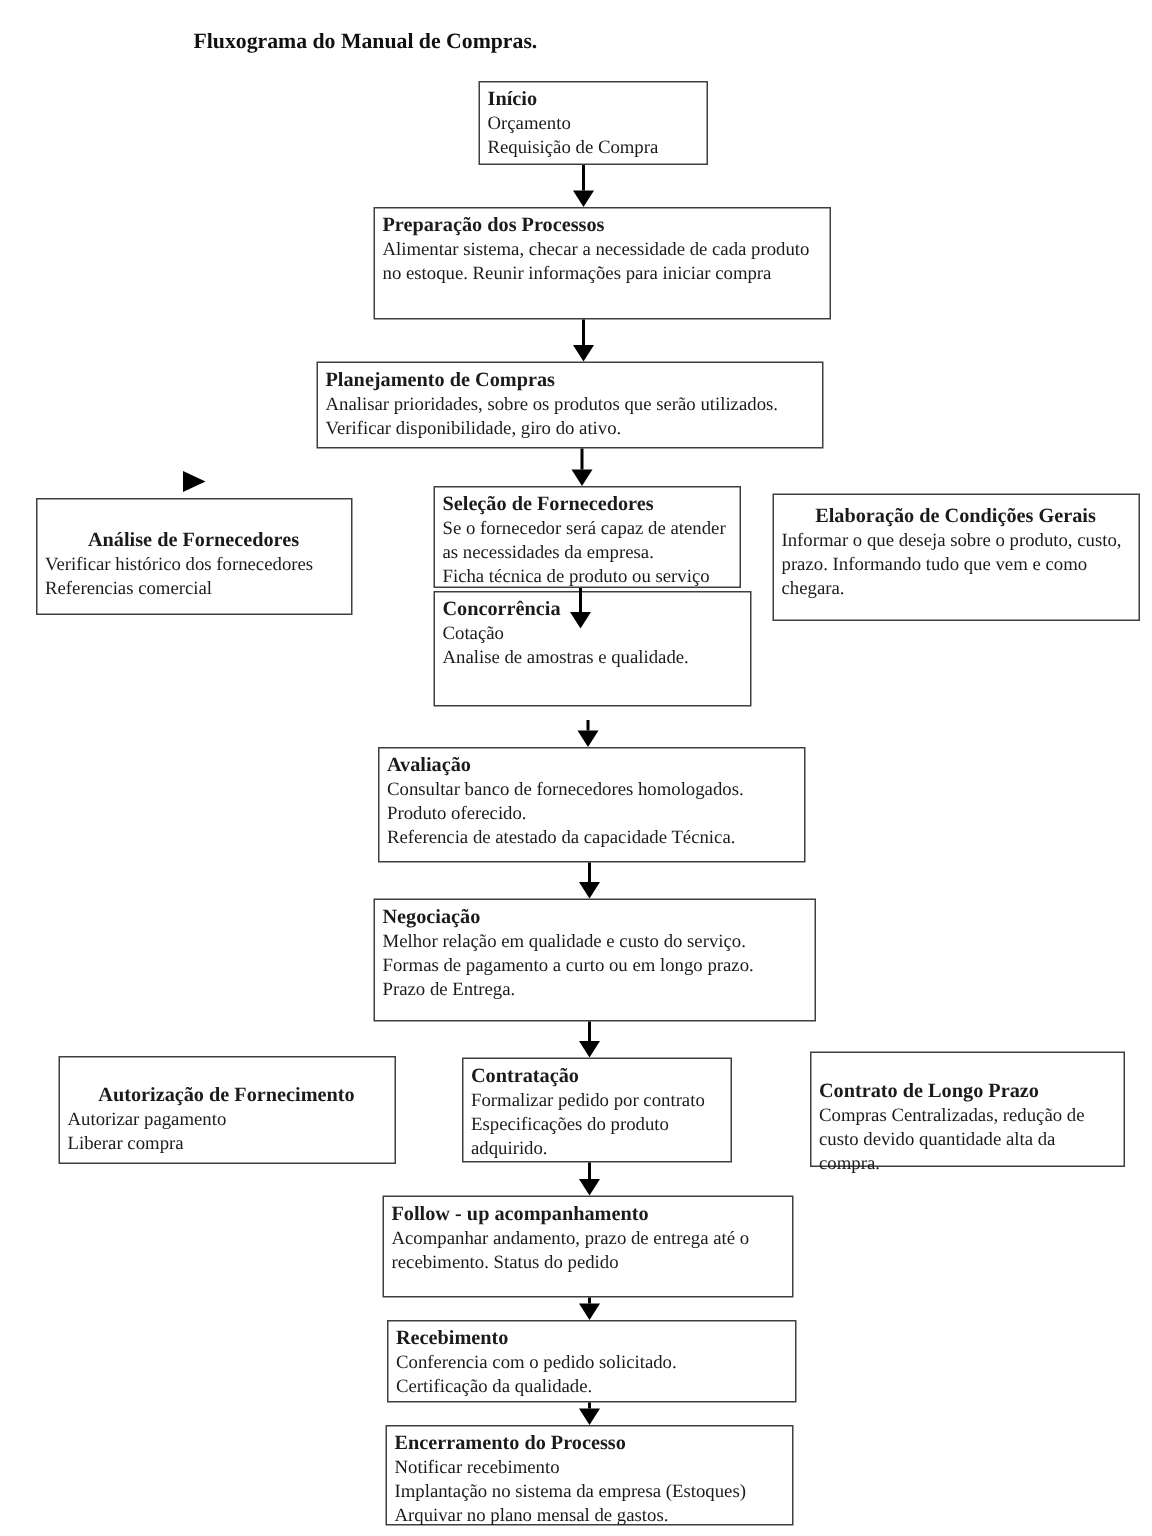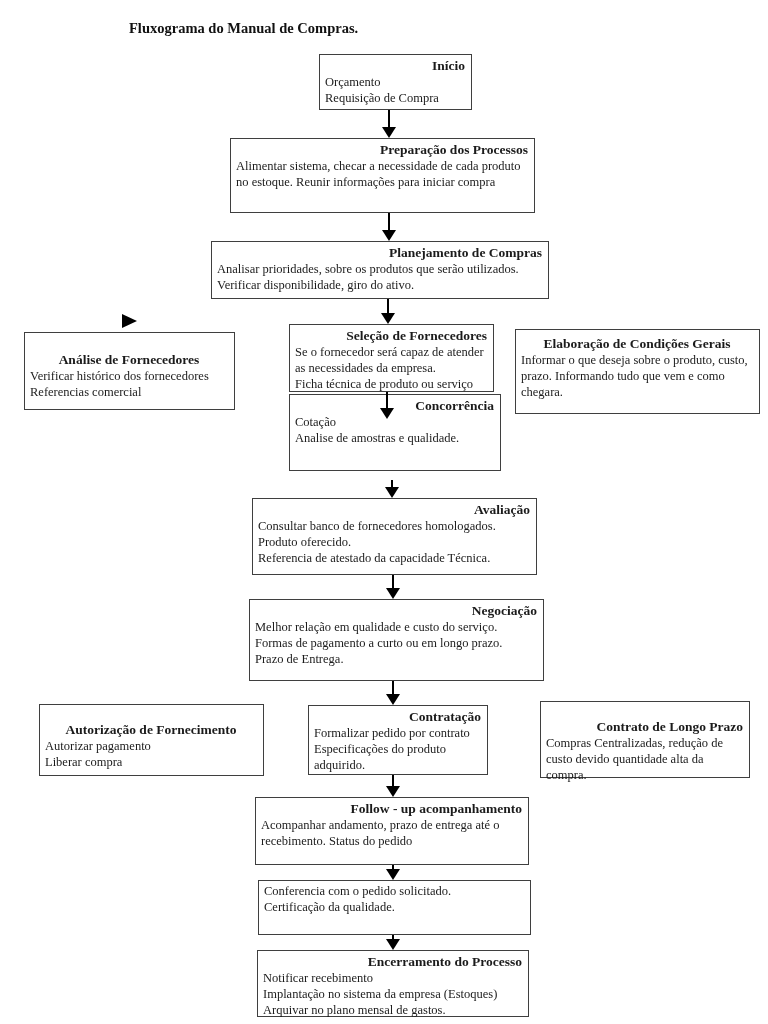--- a/index.html
+++ b/index.html
@@ -9,27 +9,27 @@
   }
   .diagram-title{
     position:absolute;left:117px;top:20px;font-size:14.5px;font-weight:bold;color:#111;
   }
   .node{
     position:absolute;box-sizing:border-box;background:#ffffff;
     border:1.5px solid #3f3f3f;padding:2px 6px 2px 5px;
     font-size:12.5px;line-height:16px;
   }
   .node-title{
-    text-align:right;font-weight:bold;font-size:13.5px;line-height:17px;white-space:nowrap;
+    text-align:left;font-weight:bold;font-size:13.5px;line-height:17px;white-space:nowrap;
   }
   .left-title .node-title{text-align:center;white-space:normal;}
   .node-line{text-align:left;}
   
   .n-inicio{left:307px;top:54px;width:153px;height:56px}
-  .n-preparacao{left:218px;top:138px;width:305px;height:75px}
+  .n-preparacao{left:237px;top:138px;width:305px;height:75px}
   .n-planejamento{left:199px;top:241px;width:338px;height:58px}
   .n-selecao{left:277px;top:324px;width:205px;height:68px}
   .n-analise{left:12px;top:332px;width:211px;height:78px;padding-top:18px}
   .n-elaboracao{left:503px;top:329px;width:245px;height:85px;padding-top:5px}
   .n-concorrencia{left:277px;top:394px;width:212px;height:77px}
   .n-avaliacao{left:240px;top:498px;width:285px;height:77px}
   .n-negociacao{left:237px;top:599px;width:295px;height:82px}
   .n-autorizacao{left:27px;top:704px;width:225px;height:72px;padding-top:16px}
   .n-contratacao{left:296px;top:705px;width:180px;height:70px}
   .n-contrato-longo{left:528px;top:701px;width:210px;height:77px;padding-top:16px}
@@ -119,20 +119,21 @@
     <div class="node-title">Contrato de Longo Prazo</div>
     <div class="node-line">Compras Centralizadas, redução de custo devido quantidade alta da compra.</div>
   </div>
 
   <div class="node n-followup">
     <div class="node-title">Follow - up acompanhamento</div>
     <div class="node-line">Acompanhar andamento, prazo de entrega até o recebimento.  Status do pedido</div>
   </div>
 
   <div class="node n-recebimento">
+    <div class="node-title">Recebimento</div>
     <div class="node-line">Conferencia com o pedido solicitado.</div>
     <div class="node-line">Certificação da qualidade.</div>
   </div>
 
   <div class="node n-encerramento">
     <div class="node-title">Encerramento do Processo</div>
     <div class="node-line">Notificar recebimento</div>
     <div class="node-line">Implantação no sistema da empresa (Estoques)</div>
     <div class="node-line">Arquivar no plano mensal de gastos.</div>
   </div>

